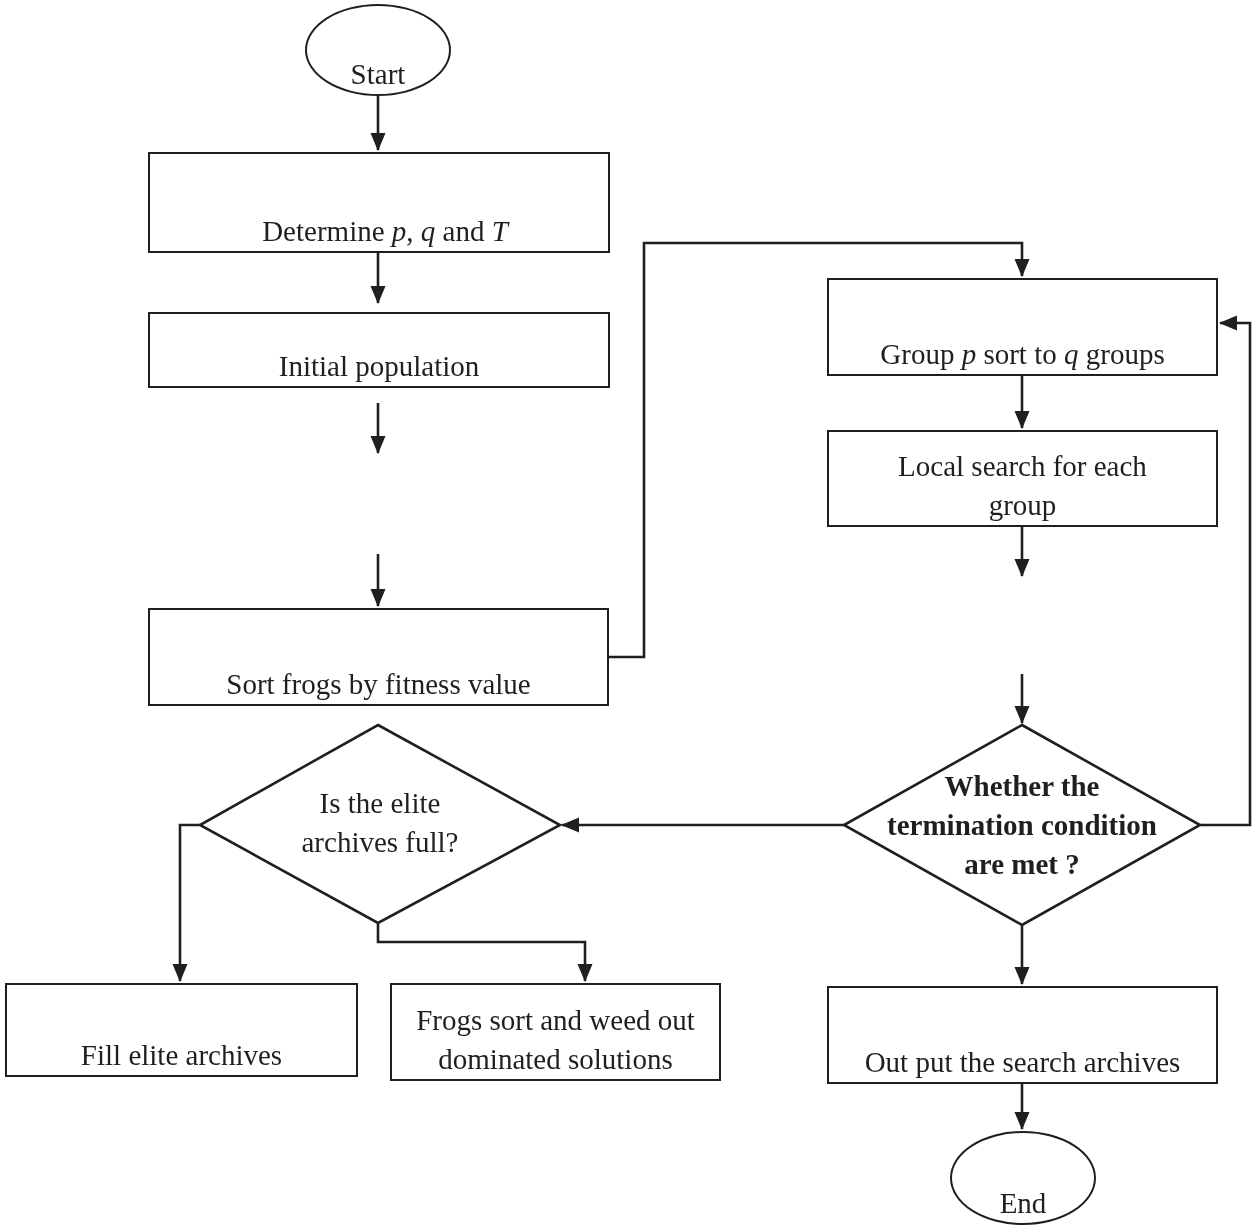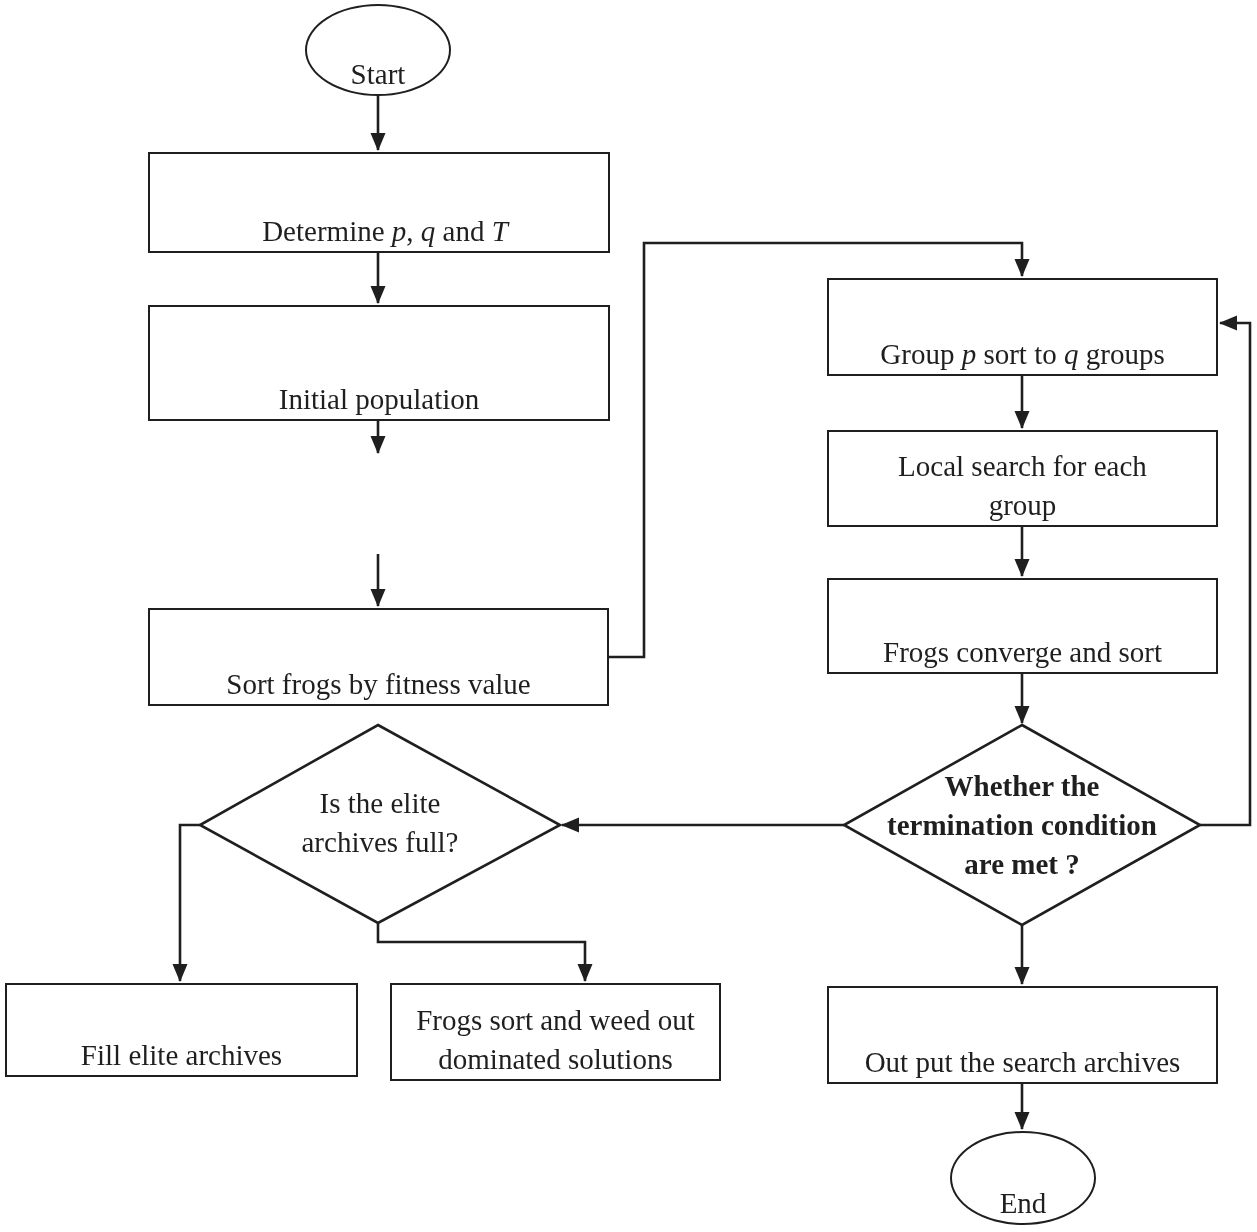--- a/index.html
+++ b/index.html
@@ -67,43 +67,40 @@
   </svg>
 
   <div class="node oval" style="left:305px; top:4px; width:146px; height:92px;">
     <span>Start</span>
   </div>
 
   <div class="node box" style="left:148px; top:152px; width:462px; height:101px;padding-left:12px;">
     <div><span>Determine </span><i>p</i><span>, </span><i>q</i><span> and </span><i>T</i></div>
   </div>
 
-  <div class="node box" style="left:148px; top:305px; width:462px; height:116px;">
+  <div class="node box" style="left:148px; top:312px; width:462px; height:76px;">
     <span>Initial population</span>
   </div>
 
 
   <div class="node box" style="left:148px; top:608px; width:461px; height:98px;">
     <span>Sort frogs by fitness value</span>
   </div>
 
   <div class="node box" style="left:827px; top:278px; width:391px; height:98px;">
     <div><span>Group </span><i>p</i><span> sort to </span><i>q</i><span> groups</span></div>
   </div>
 
   <div class="node box" style="left:827px; top:430px; width:391px; height:97px;">
     <div>
       <div>Local search for each</div>
       <div>group</div>
     </div>
   </div>
 
-  <div class="node box" style="left:827px; top:578px; width:391px; height:96px;">
-    <span>Frogs converge and sort</span>
-  </div>
 
   <div class="node dtext" style="left:852px; top:767px; width:340px; height:117px;font-weight:bold;">
     <div>
       <div>Whether the</div>
       <div>termination condition</div>
       <div>are met ?</div>
     </div>
   </div>
 
   <div class="node dtext" style="left:220px; top:782px; width:320px; height:80px;">

